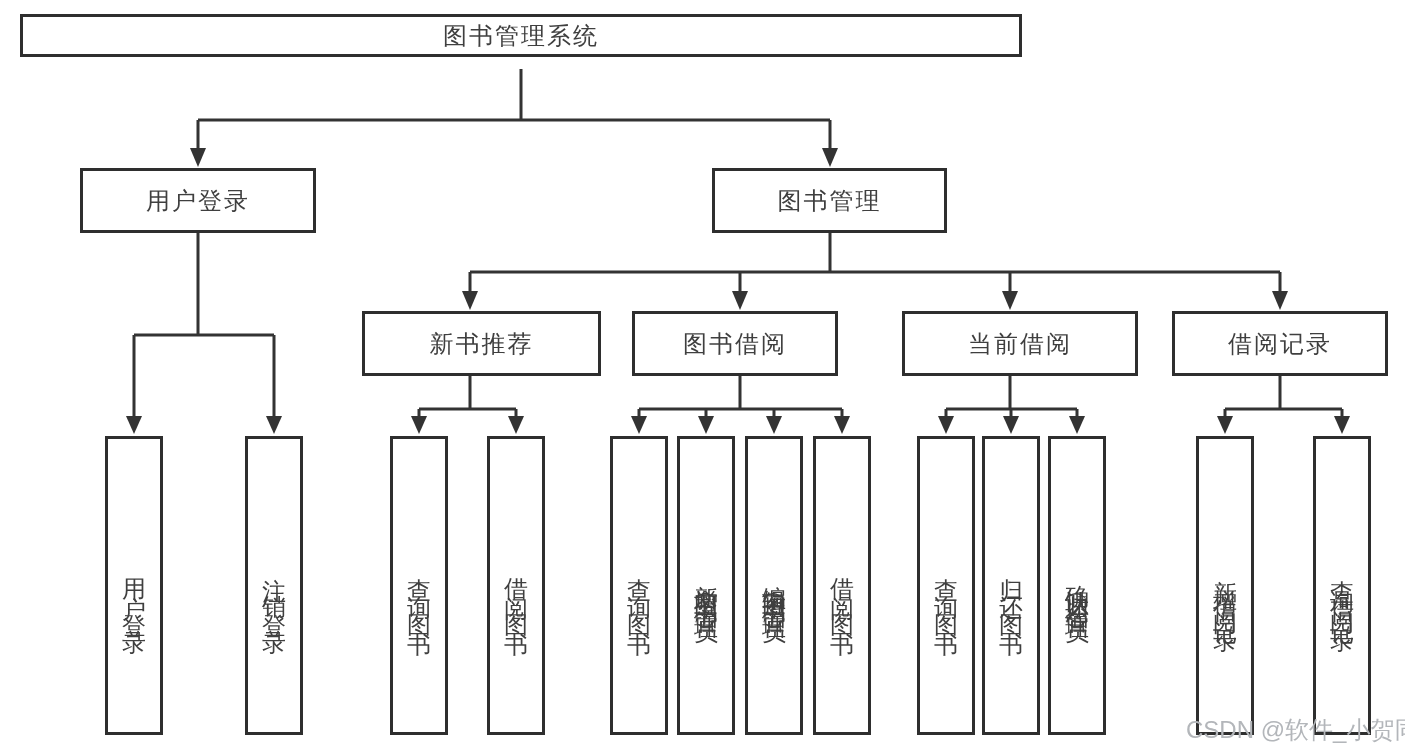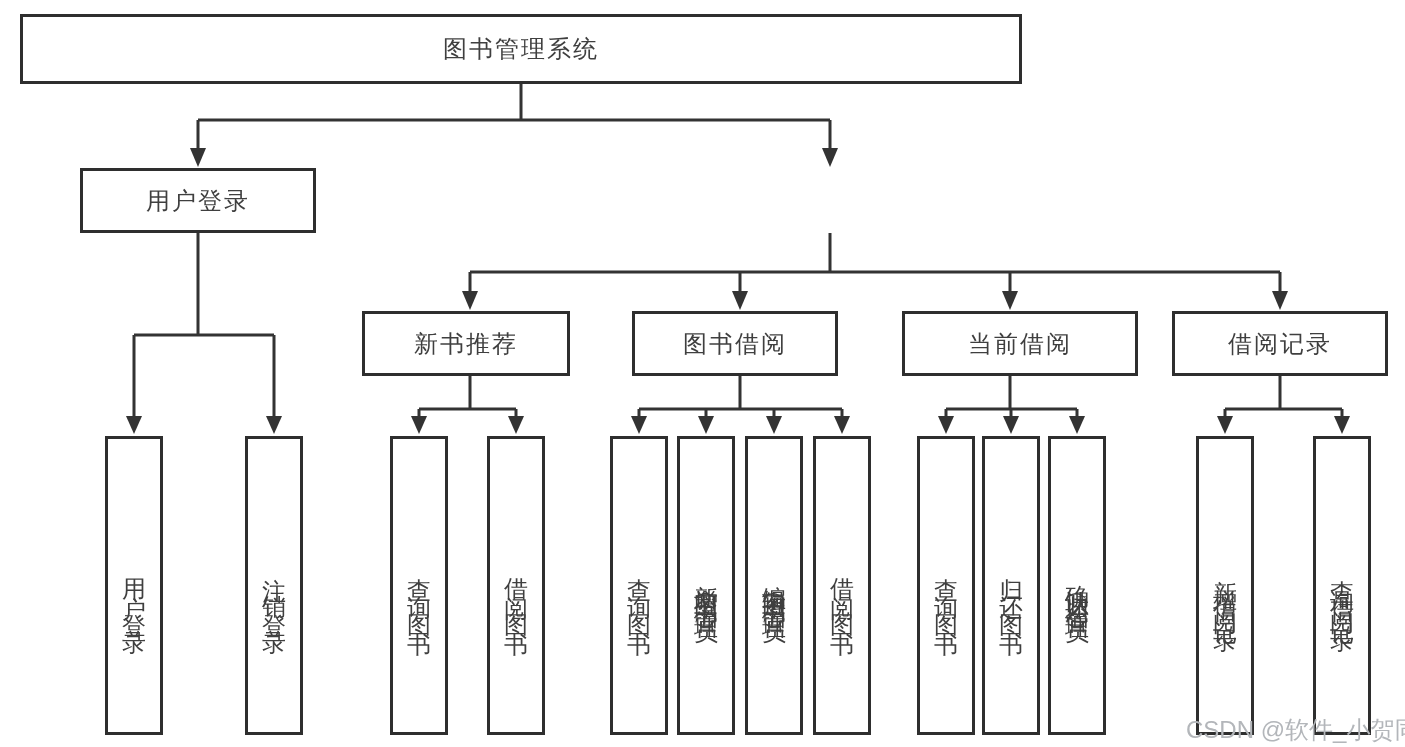--- a/index.html
+++ b/index.html
@@ -77,29 +77,32 @@
       <polygon points="1069,416 1085,416 1077,434"></polygon>
     </g>
 
     <g>
       <path d="M1280 376 V409 M1225 409 H1342 M1225 409 V417 M1342 409 V417"></path>
       <polygon points="1217,416 1233,416 1225,434"></polygon>
       <polygon points="1334,416 1350,416 1342,434"></polygon>
     </g>
   </svg>
 
-  <div class="box hbox" style="left:20px;top:14px;width:1002px;height:70px">
+  <div class="box hbox" style="left:20px;top:14px;width:1002px;height:43px">
     <span class="lbl">图书管理系统</span>
   </div>
 
   <div class="box hbox" style="left:80px;top:168px;width:236px;height:65px">
     <span class="lbl">用户登录</span>
   </div>
+  <div class="box hbox" style="left:712px;top:168px;width:235px;height:65px">
+    <span class="lbl">图书管理</span>
+  </div>
 
-  <div class="box hbox" style="left:362px;top:311px;width:208px;height:65px">
+  <div class="box hbox" style="left:362px;top:311px;width:239px;height:65px">
     <span class="lbl">新书推荐</span>
   </div>
   <div class="box hbox" style="left:632px;top:311px;width:206px;height:65px">
     <span class="lbl">图书借阅</span>
   </div>
   <div class="box hbox" style="left:902px;top:311px;width:236px;height:65px">
     <span class="lbl">当前借阅</span>
   </div>
   <div class="box hbox" style="left:1172px;top:311px;width:216px;height:65px">
     <span class="lbl">借阅记录</span>

